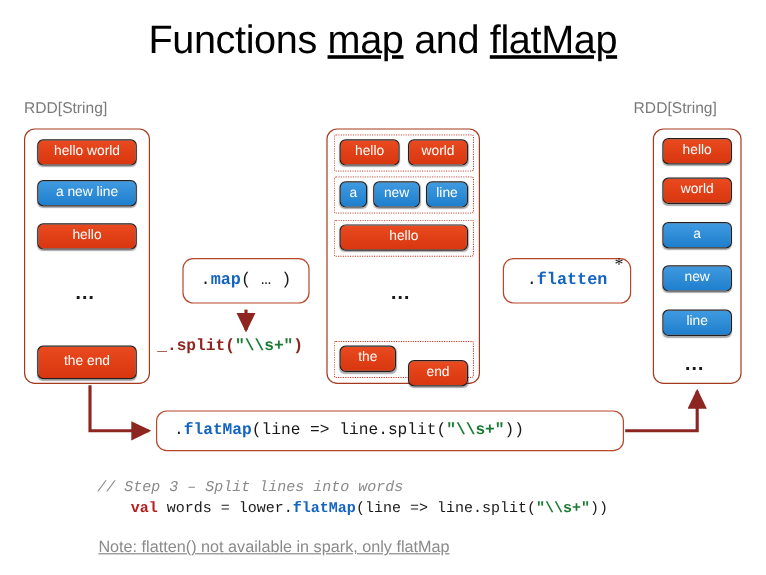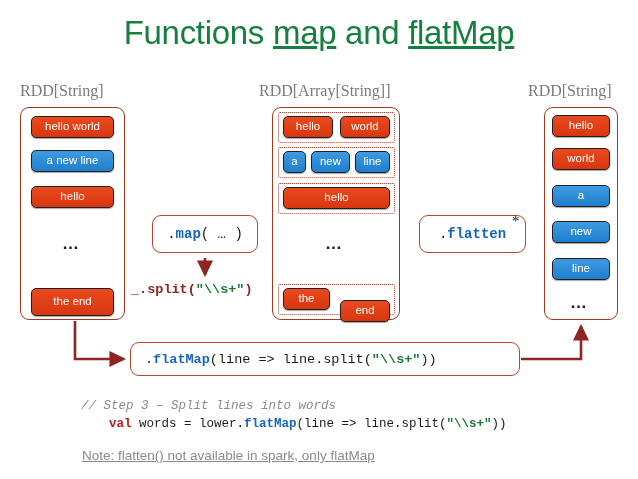--- a/index.html
+++ b/index.html
@@ -12,31 +12,31 @@
   }
   #slide{position:absolute;left:0;top:0;width:638px;height:479px;}
 
   
   .title{
     position:absolute;left:0;top:14px;width:638px;
     text-align:center;
     font-family:"Liberation Sans", sans-serif;
     font-size:33px;
     font-weight:normal;
-    color:#15803d;
+    color:#000000;
     letter-spacing:-0.3px;
     white-space:nowrap;
   }
   .title .u{ text-decoration:underline; }
 
   
   .col-head{
     position:absolute;
-    font-family:Liberation Serif, serif;
-    font-size:16px;
+    font-family:Liberation Sans, sans-serif;
+    font-size:13px;
     color:#7a7a7a;
     white-space:nowrap;
   }
   #head-left{ left:20px; top:82px; }
   #head-mid{ left:259px; top:82px; }
   #head-right{ left:528px; top:82px; }
 
   
   .rdd{
     position:absolute;
@@ -150,21 +150,20 @@
   }
 </style>
 </head>
 <body>
 
 <div id="slide">
 
   <div class="title"><span>Functions </span><span class="u">map</span><span> and </span><span class="u">flatMap</span></div>
 
   <div class="col-head" id="head-left">RDD[String]</div>
-  <div class="col-head" id="head-mid">RDD[Array[String]]</div>
   <div class="col-head" id="head-right">RDD[String]</div>
 
   <div class="rdd" id="rdd-left"></div>
   <div class="chip red" style="left:31px;top:116px;width:83px;height:22px;">hello world</div>
   <div class="chip blue" style="left:31px;top:150px;width:83px;height:22px;">a new line</div>
   <div class="chip red" style="left:31px;top:186px;width:83px;height:22px;">hello</div>
   <div class="dots" style="left:62px;top:235px;">…</div>
   <div class="chip red" style="left:31px;top:288px;width:83px;height:28px;">the end</div>
 
   <div class="rdd" id="rdd-mid"></div>

